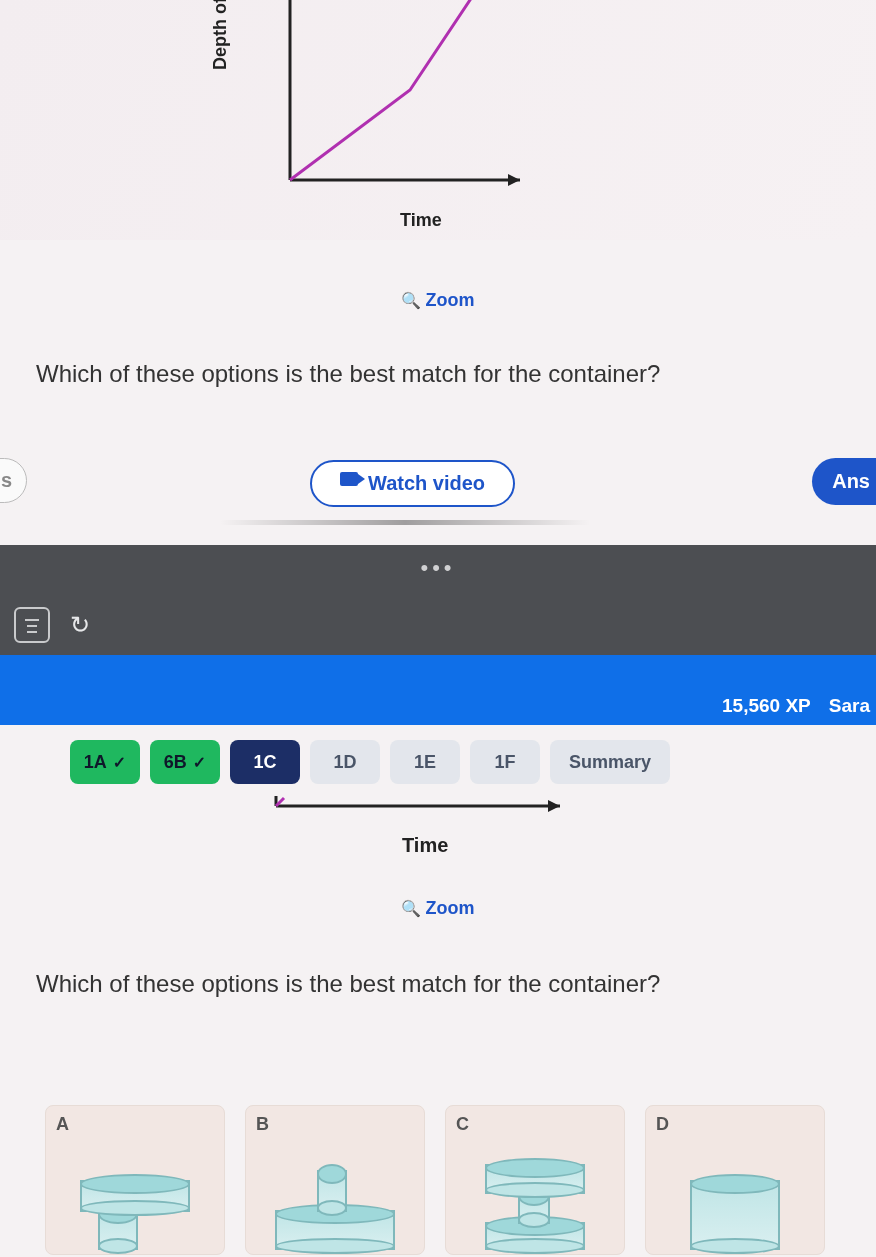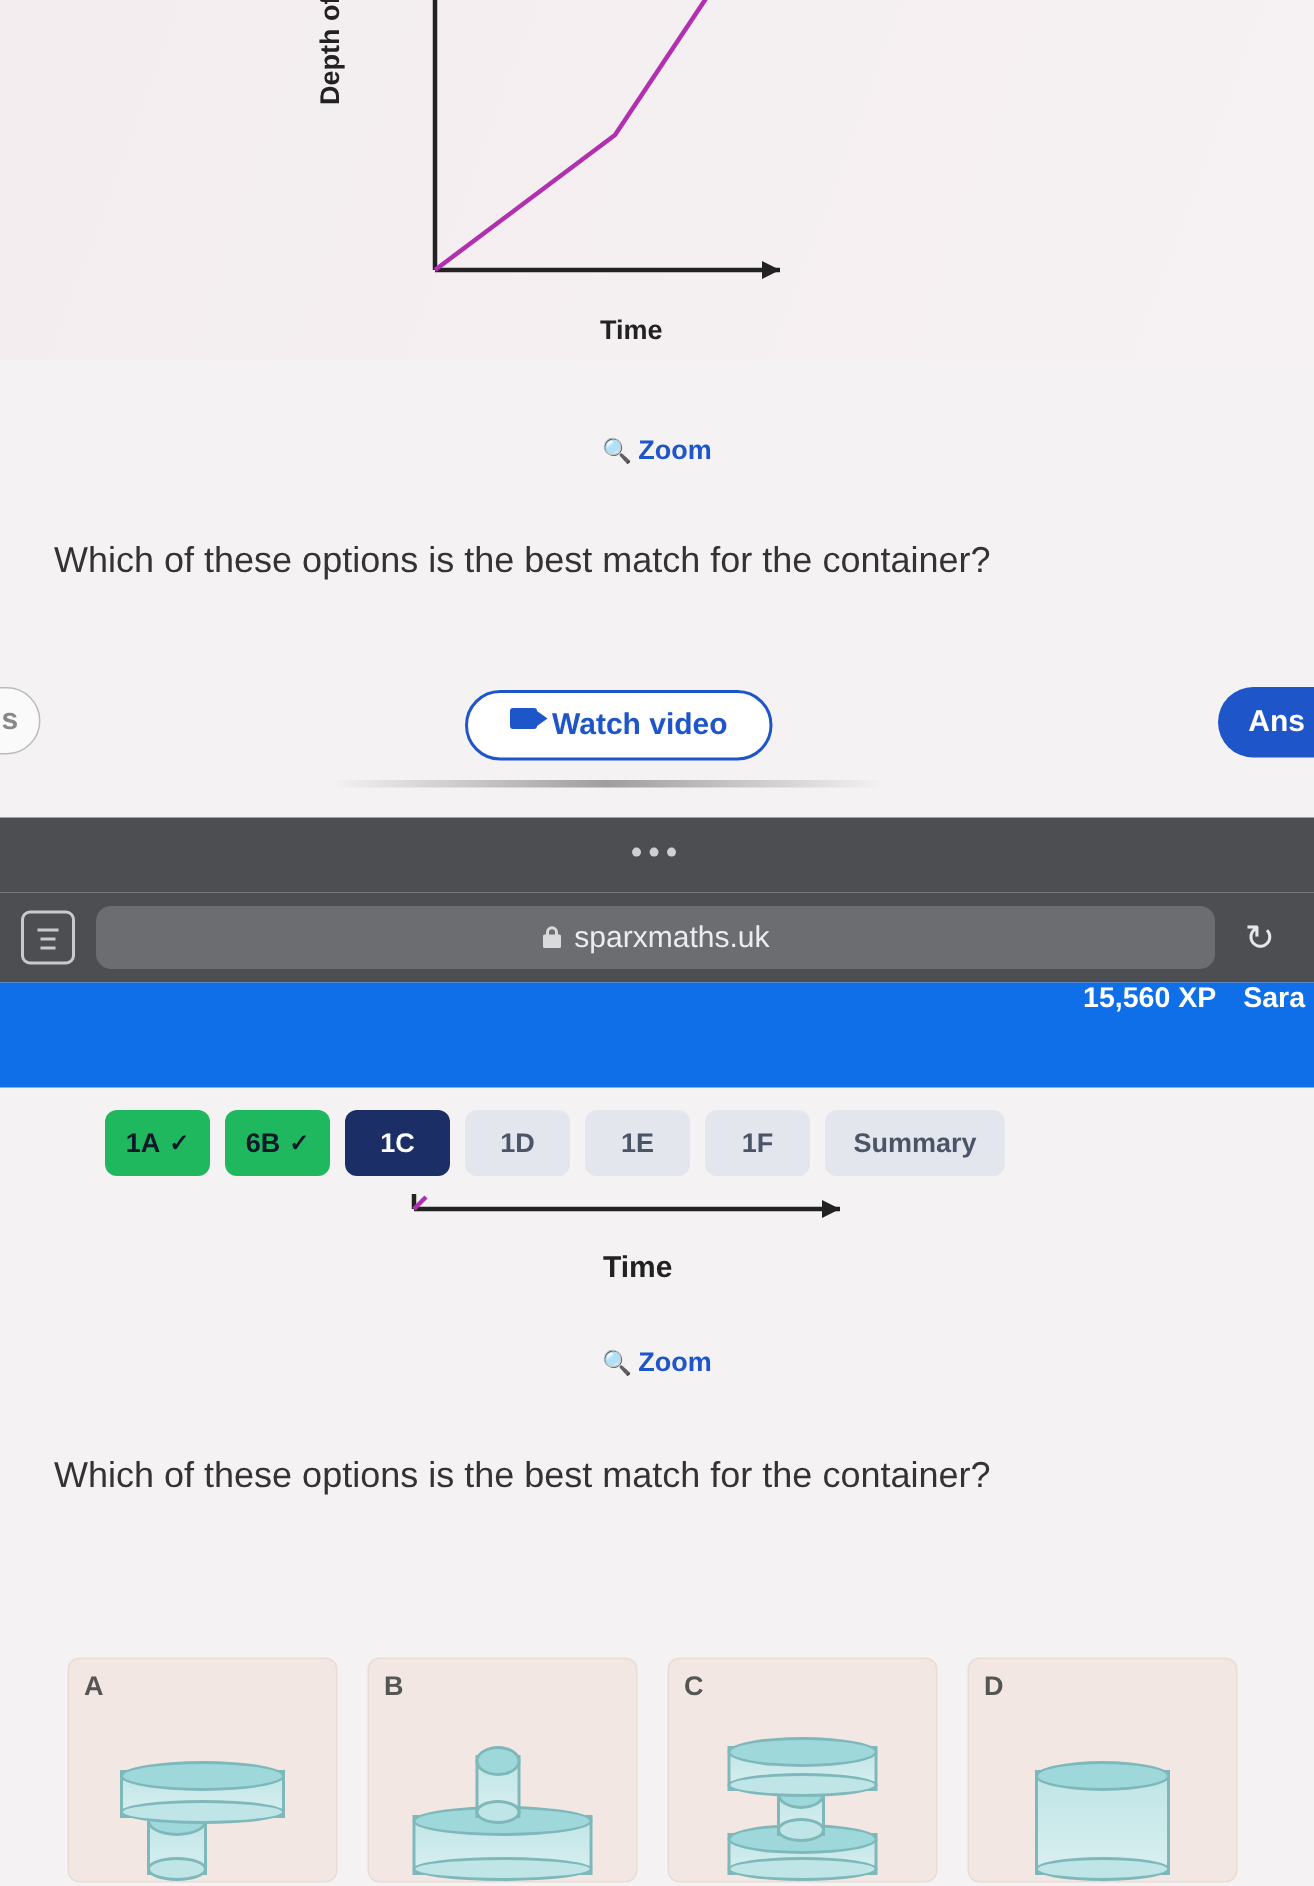--- a/index.html
+++ b/index.html
@@ -33,21 +33,21 @@
   .browser-top-bar .dots { color: #d0d0d2; font-size: 22px; letter-spacing: 4px; position: absolute; top: 10px; }
   .address-bar-row { position: absolute; top: 595px; left: 0; width: 100%; height: 60px; background: #4c4e52; display: flex; align-items: center; padding: 0 14px; gap: 14px; }
   .tabs-icon { width: 36px; height: 36px; border: 2px solid #c9cacc; border-radius: 6px; position: relative; display:flex; align-items:center; justify-content:center; }
   .tabs-icon .inner-line { width: 14px; height: 2px; background:#c9cacc; position:absolute; top:10px; }
   .tabs-icon .inner-line2 { width: 10px; height: 2px; background:#c9cacc; position:absolute; top:16px; }
   .tabs-icon .inner-line3 { width: 10px; height: 2px; background:#c9cacc; position:absolute; top:22px; }
   .address-bar { flex: 1; height: 42px; background: #6b6d71; border-radius: 10px; display: flex; align-items: center; justify-content: center; color: #ececee; font-size: 20px; gap: 8px; }
   .lock-icon svg { display:block; }
   .reload-icon { color: #e6e7e9; font-size: 24px; padding: 0 12px 0 6px; }
 
-  .blue-header { position: absolute; top: 655px; left: 0; width: 100%; height: 70px; background: #0f6fe8; color: #fff; display: flex; align-items: flex-start; justify-content: flex-end; padding: 0 6px 8px 0; font-size: 19px; gap: 18px; }
+  .blue-header { position: absolute; top: 655px; left: 0; width: 100%; height: 70px; background: #0f6fe8; color: #fff; display: flex; align-items: flex-end; justify-content: flex-end; padding: 0 6px 8px 0; font-size: 19px; gap: 18px; }
   .blue-header .xp { font-weight: 600; }
   .blue-header .user { font-weight: 600; }
 
   
   .qnav { position: absolute; top: 740px; left: 70px; display: flex; gap: 10px; align-items: center; }
   .qtab { height: 44px; min-width: 70px; border-radius: 8px; display: flex; align-items: center; justify-content: center; font-weight: 700; font-size: 18px; gap: 6px; padding: 0 12px; }
   .qtab.done { background: #1fb85f; color: #0f172a; }
   .qtab.current { background: #1c2e66; color: #ffffff; }
   .qtab.pending { background: #e3e6ec; color: #4a5568; }
   .qtab.summary { background: #e3e6ec; color: #4a5568; min-width: 120px; }
@@ -112,28 +112,20 @@
 <div class="browser-top-bar">
   <span class="dots">•••</span>
 </div>
 
 <div class="address-bar-row">
   <div class="tabs-icon">
     <span class="inner-line"></span>
       <span class="inner-line2"></span>
       <span class="inner-line3"></span>
   </div>
-  <div class="address-bar">
-    <span class="lock-icon">
-      <svg width="14" height="16" viewBox="0 0 14 16">
-          <path d="M3 6V4.5a4 4 0 0 1 8 0V6h1a1 1 0 0 1 1 1v7a1 1 0 0 1-1 1H2a1 1 0 0 1-1-1V7a1 1 0 0 1 1-1h1zm2 0h4V4.5a2 2 0 0 0-4 0V6z" fill="#d9dadb"></path>
-        </svg>
-    </span>
-    <span>sparxmaths.uk</span>
-  </div>
   <span class="reload-icon">↻</span>
 </div>
 
 <div class="blue-header">
   <span class="xp">15,560 XP</span>
   <span class="user">Sara </span>
 </div>
 
 <div class="qnav">
   <div class="qtab done">

